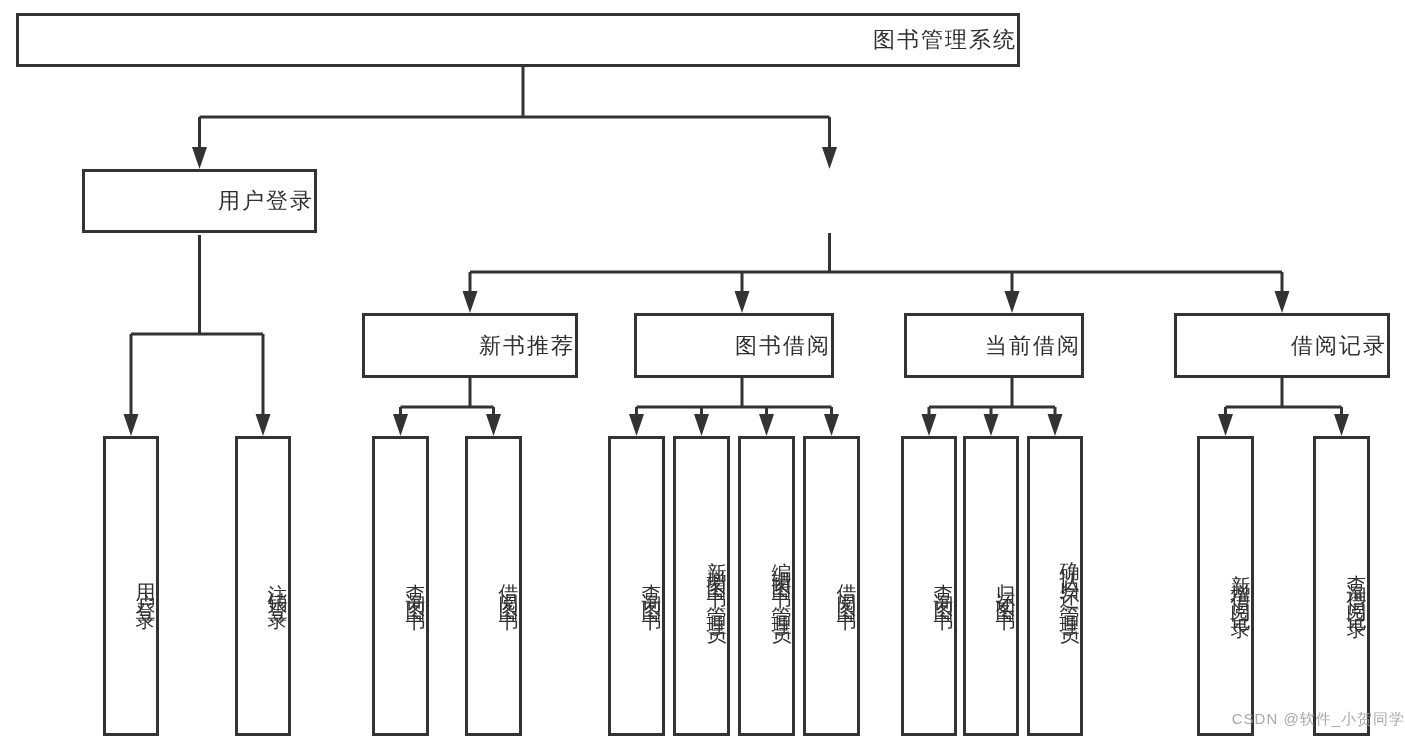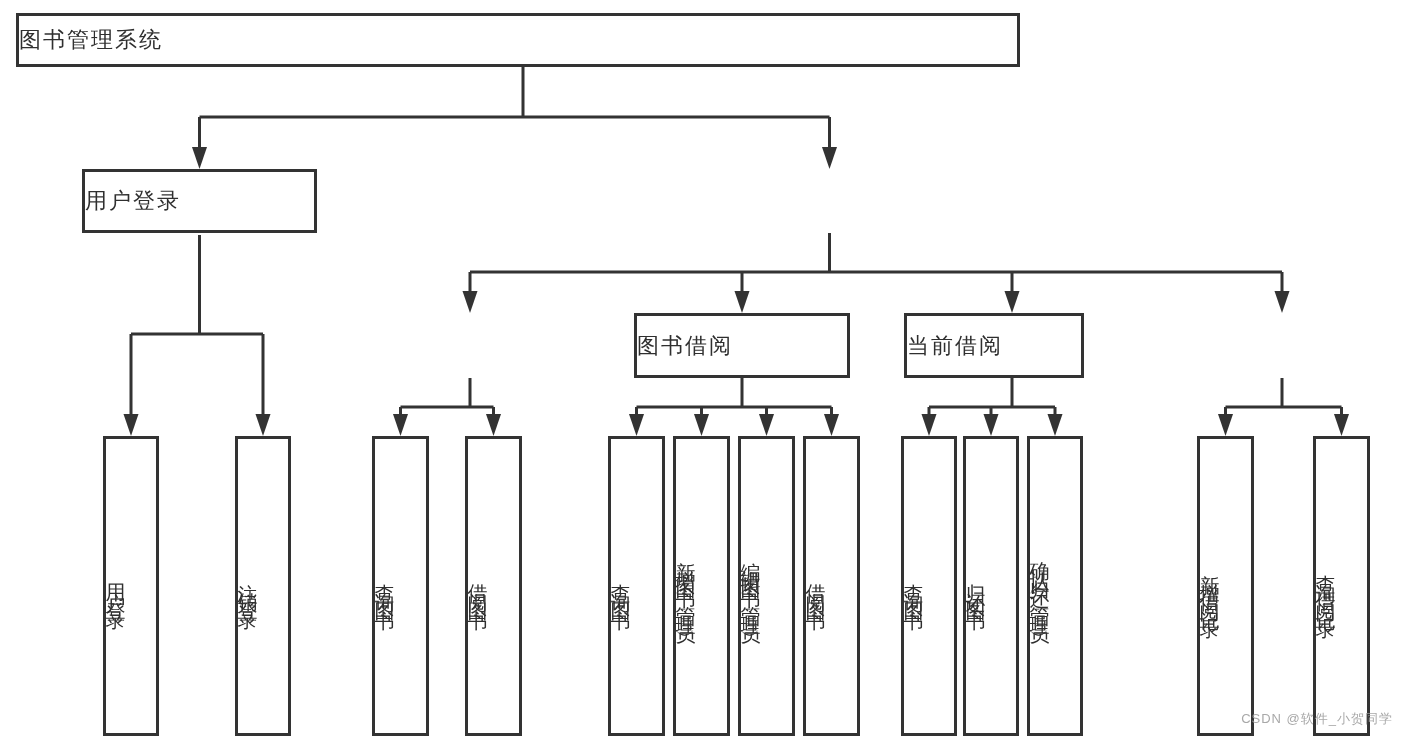--- a/index.html
+++ b/index.html
@@ -21,40 +21,41 @@
     width: 1405px;
     height: 747px;
   }
   .box {
     position: absolute;
     box-sizing: border-box;
     border: 3px solid #333333;
     background: #ffffff;
     display: flex;
     align-items: center;
-    justify-content: flex-start;
+    justify-content: flex-end;
     color: #2f2f2f;
+    padding-left: 20px;
   }
   .box.h .lbl {
     font-size: 22px;
     letter-spacing: 2px;
     white-space: nowrap;
   }
   .box.v .lbl {
     writing-mode: vertical-rl;
     text-orientation: mixed;
     font-size: 20px;
     letter-spacing: 9px;
     line-height: 1;
   }
   .watermark {
     position: absolute;
     top: 710px;
-    right: 12px;
-    font-size: 13px;
+    right: 0;
+    font-size: 15px;
     color: rgba(158,158,158,0.9);
     letter-spacing: 1px;
     white-space: nowrap;
   }
 </style>
 </head>
 <body>
 
 <div id="canvas">
 
@@ -102,25 +103,31 @@
   </svg>
 
   <div class="box h" style="left:16px;top:13px;width:1004px;height:54px">
     <span class="lbl">图书管理系统</span>
   </div>
 
   <div class="box h" style="left:82px;top:169px;width:235px;height:64px">
     <span class="lbl">用户登录</span>
   </div>
 
-  <div class="box h" style="left:634px;top:313px;width:216px;height:65px">
+  <div class="box h" style="left:362px;top:313px;width:216px;height:65px">
+    <span class="lbl">新书推荐</span>
+  </div>
+  <div class="box h" style="left:634px;top:313px;width:200px;height:65px">
     <span class="lbl">图书借阅</span>
   </div>
   <div class="box h" style="left:904px;top:313px;width:180px;height:65px">
     <span class="lbl">当前借阅</span>
+  </div>
+  <div class="box h" style="left:1174px;top:313px;width:216px;height:65px">
+    <span class="lbl">借阅记录</span>
   </div>
 
   <div class="box v" style="left:103px;top:436px;width:56px;height:300px">
     <span class="lbl">用户登录</span>
   </div>
   <div class="box v" style="left:235px;top:436px;width:56px;height:300px">
     <span class="lbl">注销登录</span>
   </div>
 
   <div class="box v" style="left:372px;top:436px;width:57px;height:300px">

